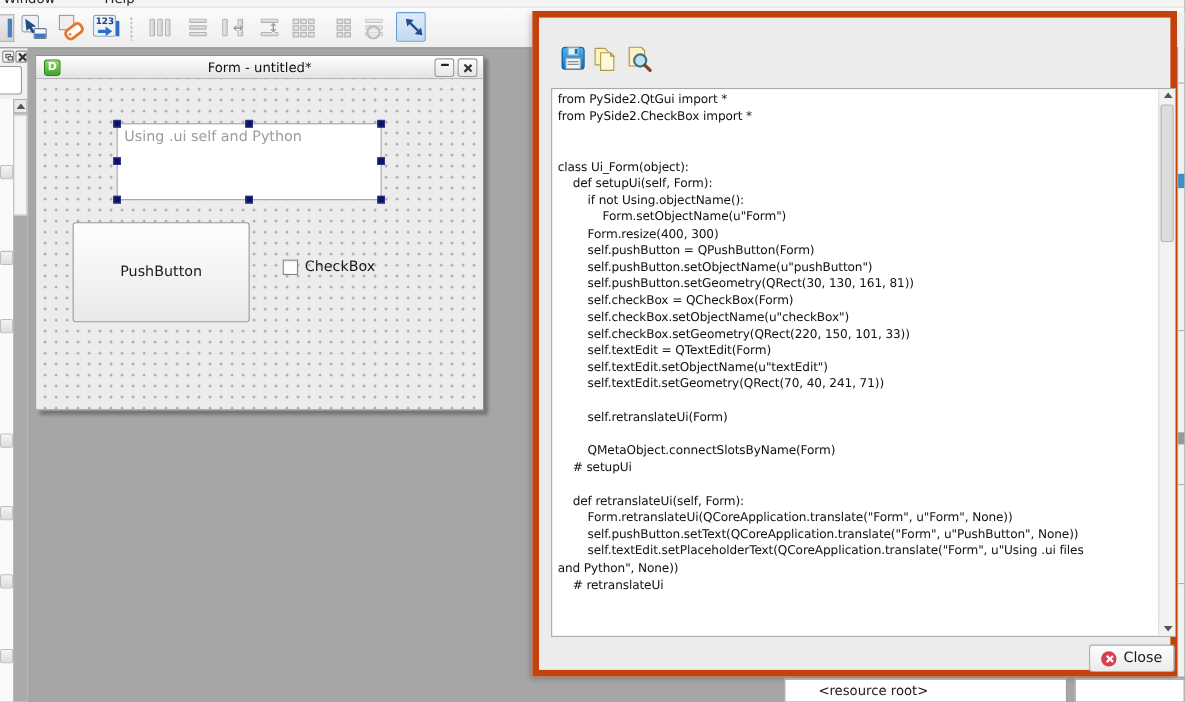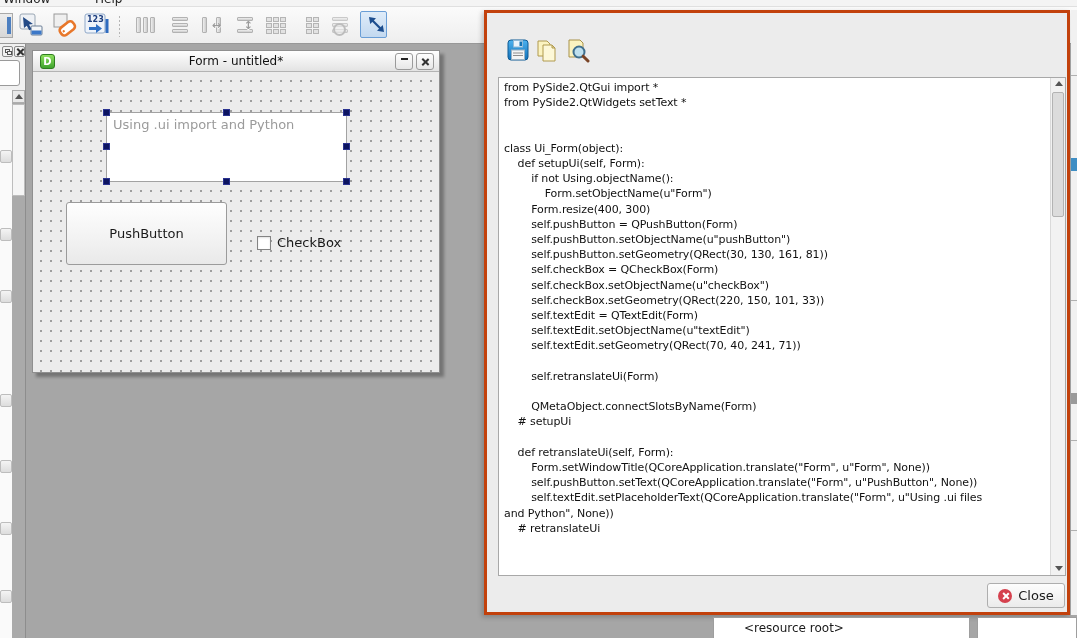--- a/index.html
+++ b/index.html
@@ -54,27 +54,27 @@
   .dbadge{position:absolute;left:7px;top:3px;width:15px;height:15px;border-radius:3px;
           background:linear-gradient(#8de05e,#3fa32e);border:1px solid #2e7d1e;color:#fff;font-size:10px;font-weight:bold;
           text-align:center;line-height:14px}
   .wbtn{position:absolute;top:2px;width:18px;height:17px;border:1px solid #9a9a9a;border-radius:3px;background:linear-gradient(#fdfdfd,#e7e7e7)}
   .minbar{position:absolute;left:5px;top:4px;width:7px;height:2px;background:#222}
   .fbody{position:absolute;left:0;top:21px;right:0;bottom:0;background:#ececec;
          background-image:radial-gradient(circle,#9e9e9e 1px,transparent 1.2px);background-size:10px 10px;background-position:3px 4px}
   .textedit{position:absolute;left:73px;top:40px;width:241px;height:70px;background:#fff;border:1px solid #a2a2a2}
   .placeholder{position:absolute;left:6px;top:4px;font-size:13px;color:#9b9b9b}
   .handle{position:absolute;width:7px;height:7px;background:#0c1460;border:1px solid #2a3390}
-  .pushbtn{position:absolute;left:33px;top:130px;width:161px;height:63px;border:1px solid #9b9b9b;border-radius:3px;
+  .pushbtn{position:absolute;left:33px;top:130px;width:161px;height:91px;border:1px solid #9b9b9b;border-radius:3px;
            background:linear-gradient(#fefefe,#f3f3f3 55%,#e9e9e9);display:flex;align-items:center;justify-content:center;font-size:13px}
   .cbrow{position:absolute;left:224px;top:163px;display:flex;align-items:center;gap:6px;font-size:13px}
   .cbind{width:14px;height:14px;background:#fff;border:1px solid #848484;box-shadow:inset 0 1px 2px rgba(0,0,0,.12)}
 
   
-  .dialog{left:484px;top:10px;width:586px;height:605px;background:#ececec;border:3px solid #c2410c;box-shadow:-2px 2px 5px rgba(0,0,0,.22)}
+  .dialog{left:484px;top:10px;width:586px;height:605px;background:#ececec;border:6px solid #c2410c;box-shadow:-2px 2px 5px rgba(0,0,0,.22)}
   .dtb{position:absolute;width:26px;height:26px}
   .codearea{position:absolute;left:11px;top:64px;width:568px;height:499px;background:#fff;border:1px solid #a8a8a8;overflow:hidden}
   .codelines{position:absolute;left:5px;top:2px;right:18px}
   .codeline{white-space:pre;font-size:11px;line-height:15.2px;letter-spacing:-0.1px;color:#111}
   .cscroll{position:absolute;right:0;top:0;bottom:0;width:15px;background:#f2f2f2;border-left:1px solid #dadada}
   .cscroll .up,.cscroll .dn{position:absolute;left:0;width:15px;height:13px;background:#f2f2f2}
   .cscroll .up{top:0}.cscroll .dn{bottom:0}
   .cscroll .slider{position:absolute;left:1px;right:1px;top:14px;height:125px;background:#dcdcdc;border:1px solid #b3b3b3;border-radius:2px}
   .closebtn{position:absolute;left:500px;top:570px;width:78px;height:25px;border:1px solid #aeaeae;border-radius:3px;
             background:linear-gradient(#fdfdfd,#ebebeb);display:flex;align-items:center;justify-content:center;gap:6px;font-size:13px}
@@ -239,21 +239,21 @@
       <div class="cap">Form - untitled*</div>
       <div class="wbtn" style="left:362px">
           <span class="minbar"></span>
         </div>
       <div class="wbtn" style="left:383px">
           <span class="xshape"></span>
         </div>
     </div>
     <div class="fbody">
       <div class="textedit">
-        <div class="placeholder">Using .ui import and Python</div>
+        <div class="placeholder">Using .ui self and Python</div>
       </div>
 
       <div class="handle" style="left:70px;top:37px"></div>
       <div class="handle" style="left:190px;top:37px"></div>
       <div class="handle" style="left:310px;top:37px"></div>
       <div class="handle" style="left:70px;top:71px"></div>
       <div class="handle" style="left:310px;top:71px"></div>
       <div class="handle" style="left:70px;top:106px"></div>
       <div class="handle" style="left:190px;top:106px"></div>
       <div class="handle" style="left:310px;top:106px"></div>
@@ -295,21 +295,21 @@
       <svg width="26" height="24" viewBox="0 0 26 24">
         <path d="M4 1 h11 l3 3 v14 h-14 z" fill="#fbf3c0" stroke="#a8924a"></path>
         <circle cx="14" cy="13" r="5.5" fill="#bfe0ee" stroke="#3f6f8e" stroke-width="2"></circle>
         <line x1="18.2" y1="17.2" x2="23" y2="22" stroke="#7a4426" stroke-width="3" stroke-linecap="round"></line>
       </svg>
     </div>
 
     <div class="codearea">
       <div class="codelines">
           <div class="codeline">from PySide2.QtGui import *</div>
-          <div class="codeline">from PySide2.QtWidgets setText *</div>
+          <div class="codeline">from PySide2.CheckBox import *</div>
           <div class="codeline">&nbsp;</div>
           <div class="codeline">&nbsp;</div>
           <div class="codeline">class Ui_Form(object):</div>
           <div class="codeline">    def setupUi(self, Form):</div>
           <div class="codeline">        if not Using.objectName():</div>
           <div class="codeline">            Form.setObjectName(u"Form")</div>
           <div class="codeline">        Form.resize(400, 300)</div>
           <div class="codeline">        self.pushButton = QPushButton(Form)</div>
           <div class="codeline">        self.pushButton.setObjectName(u"pushButton")</div>
           <div class="codeline">        self.pushButton.setGeometry(QRect(30, 130, 161, 81))</div>
@@ -319,21 +319,21 @@
           <div class="codeline">        self.textEdit = QTextEdit(Form)</div>
           <div class="codeline">        self.textEdit.setObjectName(u"textEdit")</div>
           <div class="codeline">        self.textEdit.setGeometry(QRect(70, 40, 241, 71))</div>
           <div class="codeline">&nbsp;</div>
           <div class="codeline">        self.retranslateUi(Form)</div>
           <div class="codeline">&nbsp;</div>
           <div class="codeline">        QMetaObject.connectSlotsByName(Form)</div>
           <div class="codeline">    # setupUi</div>
           <div class="codeline">&nbsp;</div>
           <div class="codeline">    def retranslateUi(self, Form):</div>
-          <div class="codeline">        Form.setWindowTitle(QCoreApplication.translate("Form", u"Form", None))</div>
+          <div class="codeline">        Form.retranslateUi(QCoreApplication.translate("Form", u"Form", None))</div>
           <div class="codeline">        self.pushButton.setText(QCoreApplication.translate("Form", u"PushButton", None))</div>
           <div class="codeline">        self.textEdit.setPlaceholderText(QCoreApplication.translate("Form", u"Using .ui files</div>
           <div class="codeline">and Python", None))</div>
           <div class="codeline">    # retranslateUi</div>
         </div>
       <div class="cscroll">
         <div class="up">
             <div class="tri-up"></div>
           </div>
         <div class="slider"></div>

